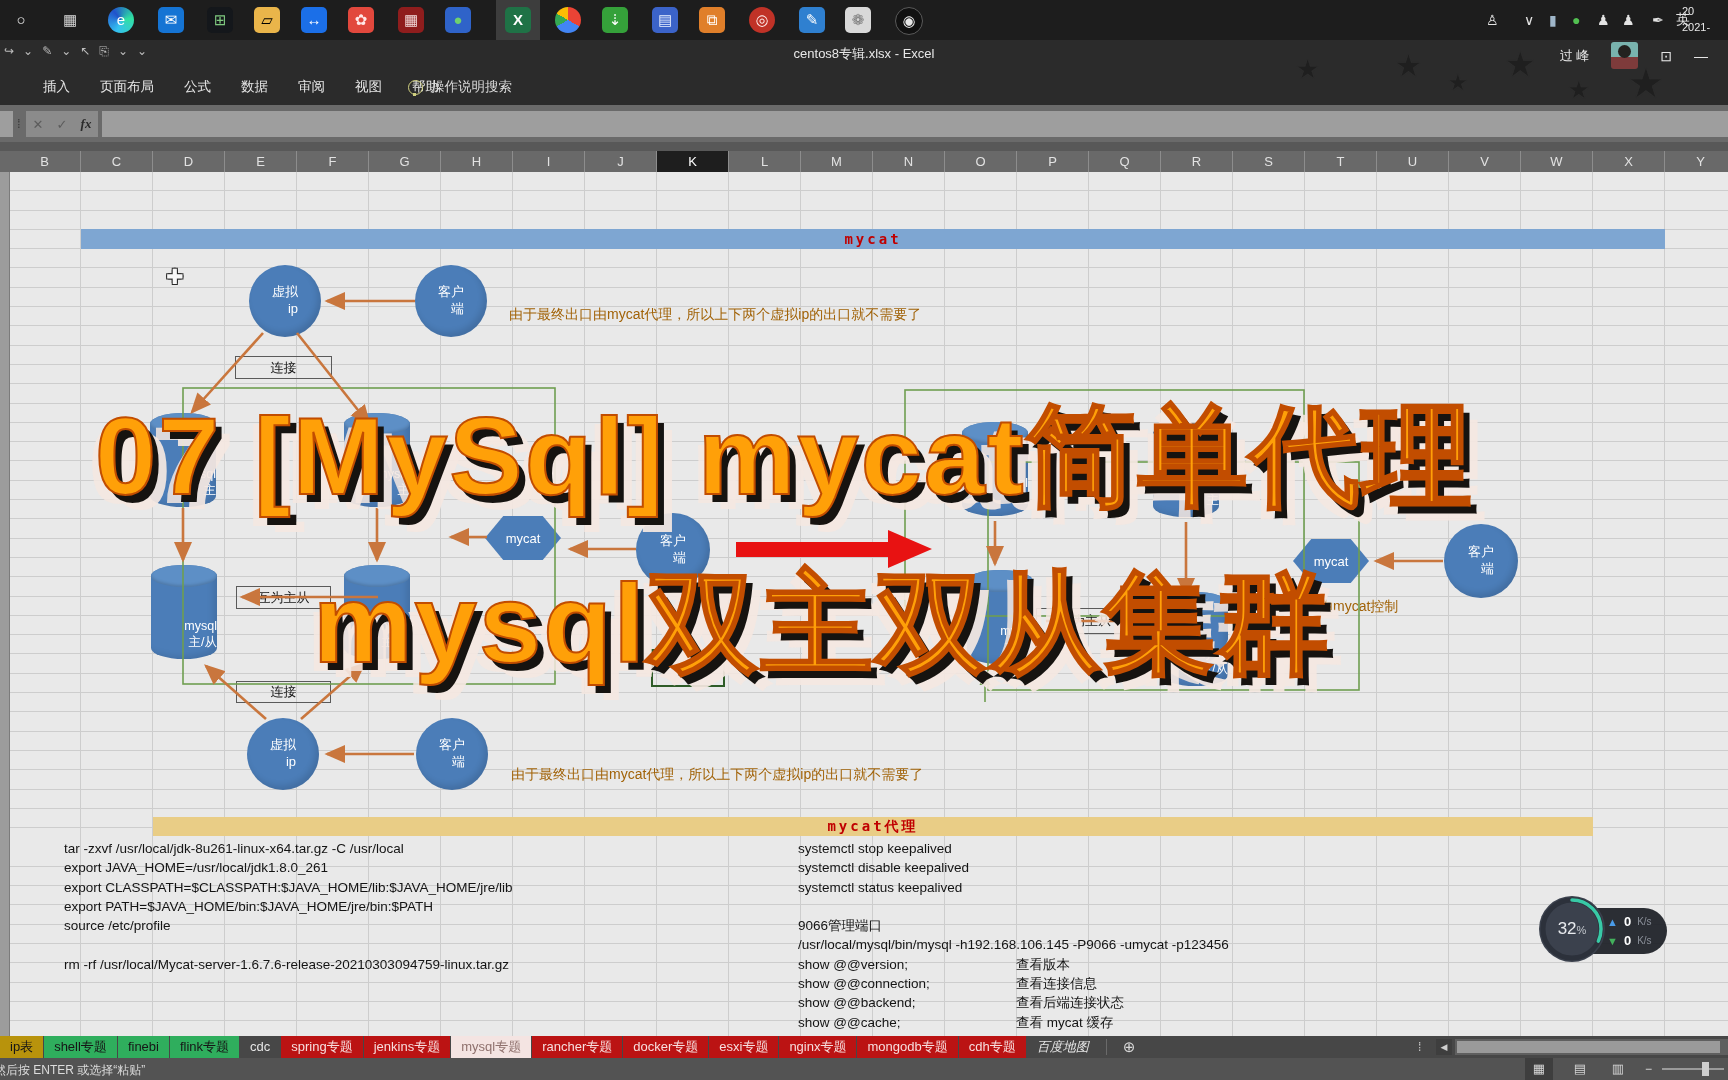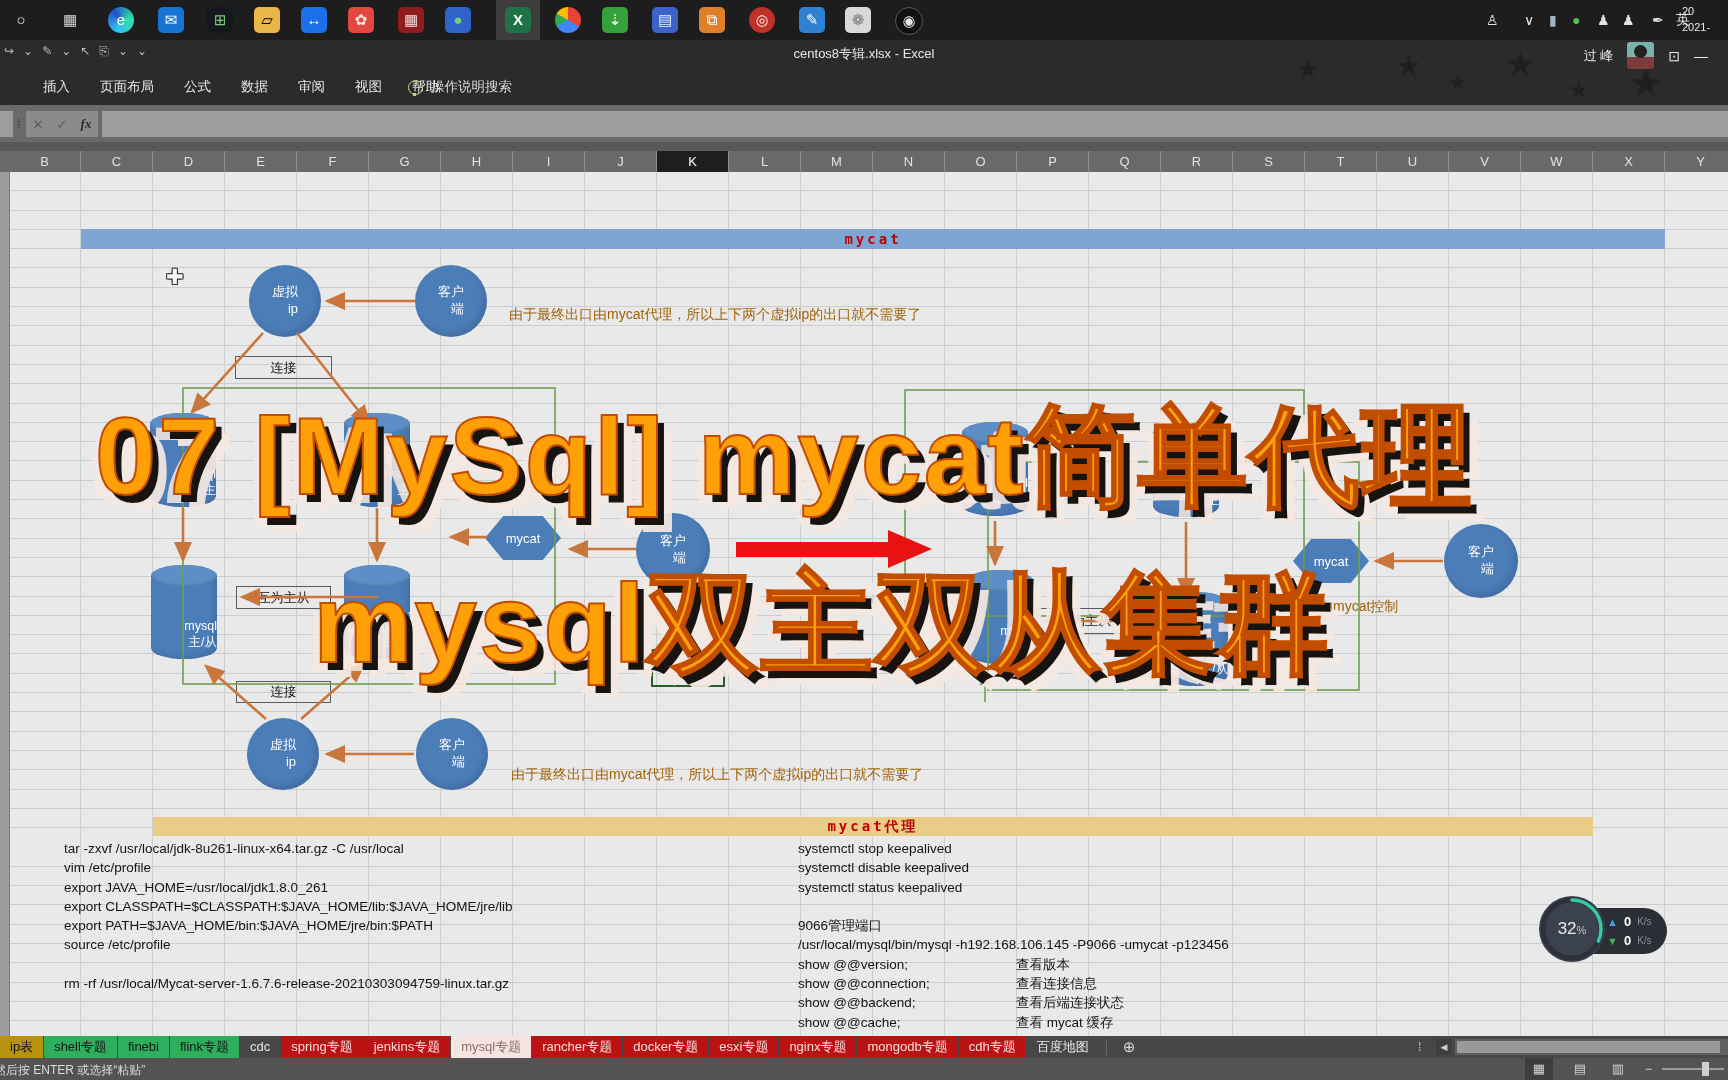--- a/index.html
+++ b/index.html
@@ -13,21 +13,21 @@
           align-items:center;justify-content:center;font-size:15px;line-height:26px;cursor:default}
   .tbslot-active{position:absolute;top:0;width:44px;height:40px;background:#3d3d3d;border-bottom:2px solid #76b9ed}
   .tray{position:absolute;top:0;height:40px;display:flex;align-items:center;font-size:14px;color:#e3e3e3}
   #clock{position:absolute;right:-14px;top:3px;width:60px;color:#e8e8e8;font-size:11px;line-height:16px;text-align:left}
 
   
   #chrome{left:0;top:40px;width:1728px;height:65px;background:#2b2b2b;z-index:30;overflow:hidden}
   .star{position:absolute;color:#1f1f1f;text-shadow:0 0 1px #383838}
   #qat{position:absolute;left:4px;top:4px;display:flex;gap:9px;color:#bdbdbd;font-size:12px}
   #wintitle{position:absolute;left:0;top:5px;width:1728px;text-align:center;color:#e8e8e8;font-size:13px}
-  #userbox{position:absolute;right:20px;top:2px;display:flex;align-items:center;gap:14px;color:#e5e5e5;font-size:13px}
+  #userbox{position:absolute;right:20px;top:2px;display:flex;align-items:center;gap:22px;color:#e5e5e5;font-size:13px}
   #avatar{width:27px;height:27px;border-radius:3px;background:linear-gradient(#79b3ae 55%,#7e3b3b 55%);position:relative;overflow:hidden}
   #avatar::before{content:"";position:absolute;left:7px;top:3px;width:13px;height:13px;border-radius:50%;background:#23221f}
   #ribbontabs{position:absolute;left:28px;top:32px;display:flex;color:#e6e6e6;font-size:13.5px}
   #ribbontabs .rtab{padding:6px 15px;cursor:default}
   #tellme{position:absolute;left:408px;top:38px;color:#dadada;font-size:13.5px;display:flex;gap:8px;align-items:center}
   .bulb{display:inline-block;width:13px;height:13px;border:1.5px solid #cfcf7f;border-radius:50%;position:relative}
   .bulb::after{content:"";position:absolute;left:4px;top:12px;width:3px;height:3px;background:#cfcf7f}
 
   
   #fbar{left:0;top:105px;width:1728px;height:37px;background:#6a6a6a;z-index:30}
@@ -201,21 +201,20 @@
 <div class="lblbox" style="left:236px;top:681px;width:93px;height:20px">连接</div>
 <div class="lblbox" style="left:1036px;top:608px;width:96px;height:24px">互为主从</div>
 <div class="note" style="left:509px;top:306px">由于最终出口由mycat代理，所以上下两个虚拟ip的出口就不需要了</div>
 <div class="note" style="left:511px;top:766px">由于最终出口由mycat代理，所以上下两个虚拟ip的出口就不需要了</div>
 <div class="note" style="left:1263px;top:598px">读写分离由mycat控制</div>
 
 <div class="abs" id="cellcur">✚</div>
 
 <div class="cmdcol" style="left:64px;top:839px">
   <div>tar -zxvf /usr/local/jdk-8u261-linux-x64.tar.gz -C /usr/local</div>
-  <div>vim /etc/profile</div>
   <div>export JAVA_HOME=/usr/local/jdk1.8.0_261</div>
   <div>export CLASSPATH=$CLASSPATH:$JAVA_HOME/lib:$JAVA_HOME/jre/lib</div>
   <div>export PATH=$JAVA_HOME/bin:$JAVA_HOME/jre/bin:$PATH</div>
   <div>source /etc/profile</div>
   <div></div>
   <div>rm -rf /usr/local/Mycat-server-1.6.7.6-release-20210303094759-linux.tar.gz</div>
 </div>
 <div class="cmdcol" style="left:798px;top:839px">
   <div>systemctl stop keepalived</div>
   <div>systemctl disable keepalived</div>
@@ -386,21 +385,21 @@
   <span class="stab" style="background: transparent; color: rgb(230, 230, 230);">cdc</span>
   <span class="stab" style="background: rgb(187, 19, 19); color: rgb(247, 222, 222);">spring专题</span>
   <span class="stab" style="background: rgb(187, 19, 19); color: rgb(247, 222, 222);">jenkins专题</span>
   <span class="stab" style="background: rgb(244, 228, 226); color: rgb(143, 113, 109);">mysql专题</span>
   <span class="stab" style="background: rgb(187, 19, 19); color: rgb(247, 222, 222);">rancher专题</span>
   <span class="stab" style="background: rgb(187, 19, 19); color: rgb(247, 222, 222);">docker专题</span>
   <span class="stab" style="background: rgb(187, 19, 19); color: rgb(247, 222, 222);">esxi专题</span>
   <span class="stab" style="background: rgb(187, 19, 19); color: rgb(247, 222, 222);">nginx专题</span>
   <span class="stab" style="background: rgb(187, 19, 19); color: rgb(247, 222, 222);">mongodb专题</span>
   <span class="stab" style="background: rgb(187, 19, 19); color: rgb(247, 222, 222);">cdh专题</span>
-  <span class="stab" style="background: transparent; color: rgb(230, 230, 230);">百度地图</span>
+  <span class="stab" style="background: transparent; color: rgb(230, 230, 230); font-style: italic;">百度地图</span>
   <span class="divider"></span>
   <span id="addsheet">⊕</span>
   <span id="tabdots">⁞</span>
   <span id="hscroll-left">◀</span>
   <span id="hscroll-track">
       <span id="hscroll-thumb"></span>
     </span>
 </div>
 
 <div class="abs" id="statusbar">

